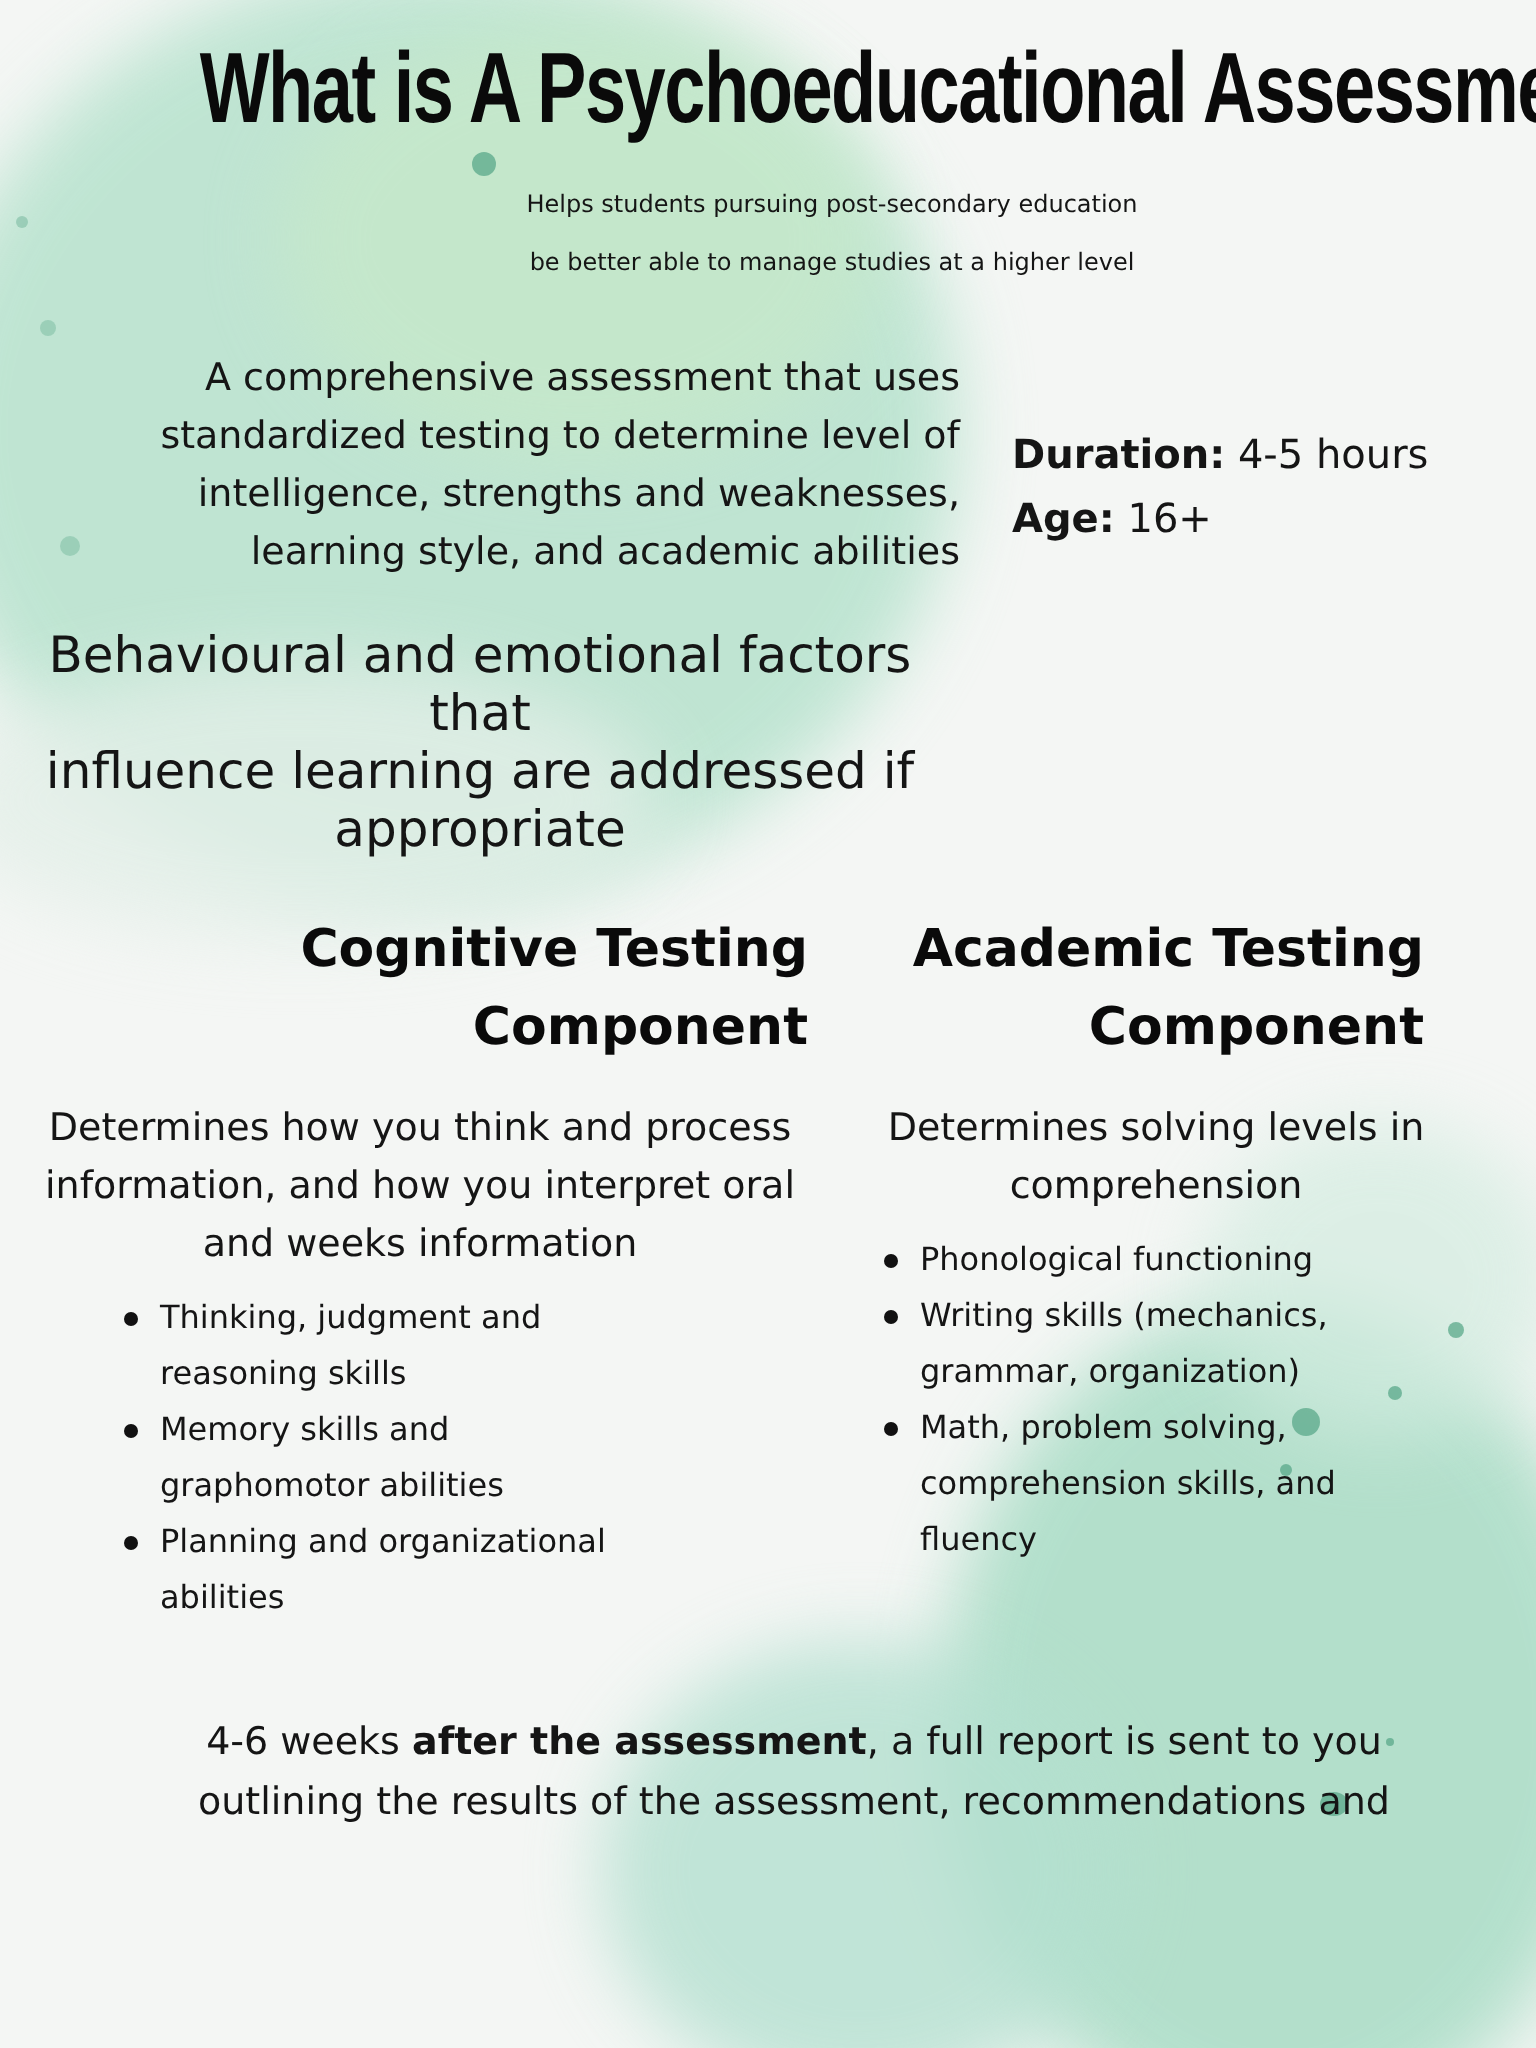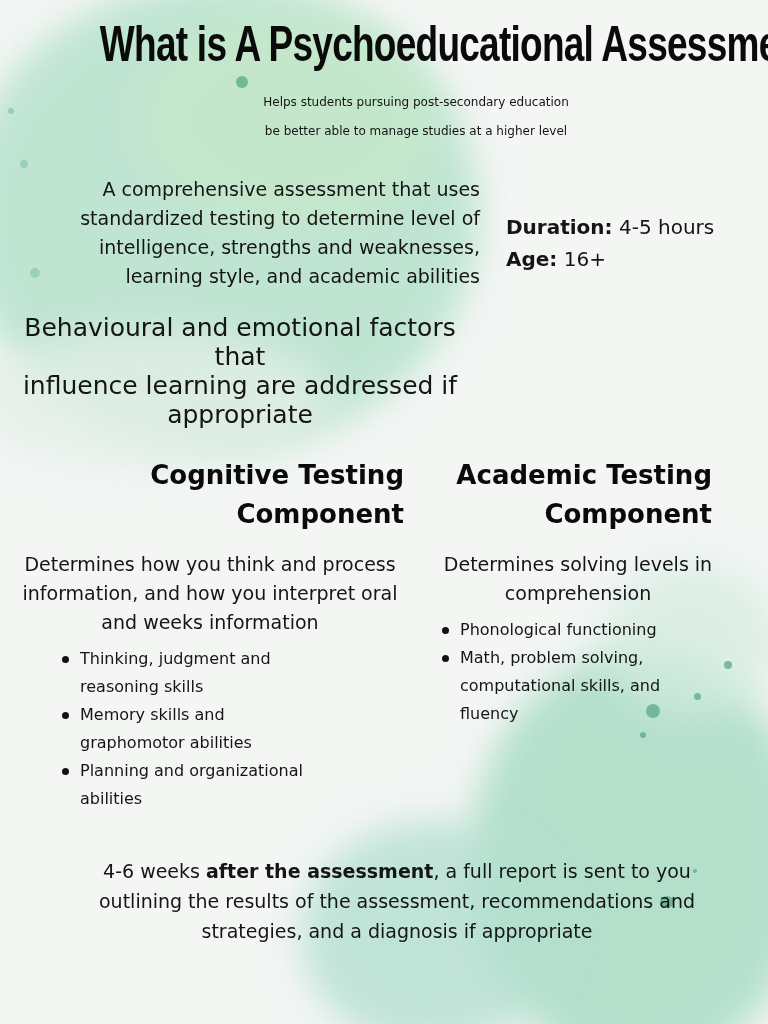--- a/index.html
+++ b/index.html
@@ -155,25 +155,29 @@
       <div>Determines solving levels in</div>
       <div>comprehension</div>
     </div>
     <ul>
       <li>
         <span class="bullet"></span>
         <div>Phonological functioning</div>
       </li>
       <li>
         <span class="bullet"></span>
+        <div>Writing skills (mechanics,</div>
+        <div>grammar, organization)</div>
+      </li>
+      <li>
+        <span class="bullet"></span>
         <div>Math, problem solving,</div>
-        <div>computational skills, and</div>
+        <div>comprehension skills, and</div>
         <div>fluency</div>
       </li>
     </ul>
   </section>
 
   <div class="footer">
     <div><span>4-6 weeks </span><b>after the assessment</b><span>, a full report is sent to you</span></div>
     <div>outlining the results of the assessment, recommendations and</div>
-    <div>strategies, and a diagnosis if appropriate</div>
   </div>
 </div>
 
 </body></html>

